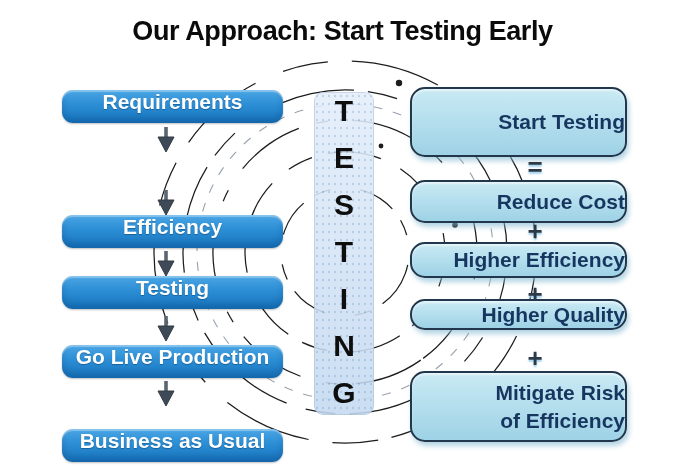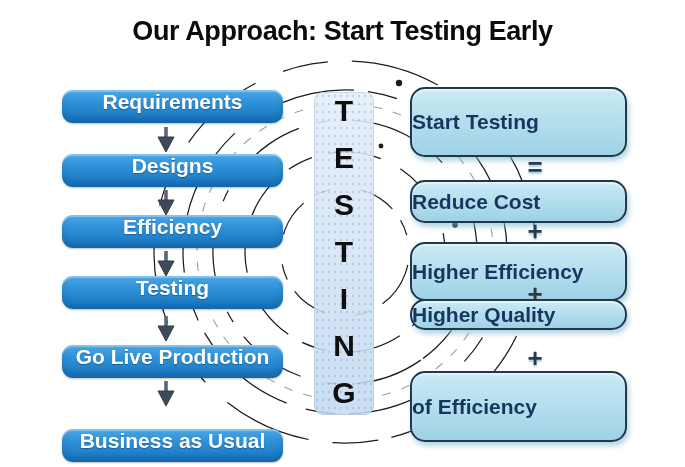--- a/index.html
+++ b/index.html
@@ -45,21 +45,21 @@
   .panel .letters{
     position:relative;z-index:1;height:100%;padding:3px 0 6px;box-sizing:border-box;
     display:flex;flex-direction:column;justify-content:space-between;align-items:center;
   }
   .panel .letter{
     font-size:30px;line-height:32px;font-weight:700;color:var(--panel_letter);
   }
 
   .benefit{
     position:absolute;left:410px;width:217px;z-index:2;box-sizing:border-box;
-    display:flex;flex-direction:column;align-items:flex-start;justify-content:center;
+    display:flex;flex-direction:column;align-items:flex-end;justify-content:center;
     border-radius:15px;border:2px solid var(--benefit_border);
     background:linear-gradient(180deg,var(--benefit_top) 0%,var(--benefit_bottom) 100%);
     box-shadow:inset 0 2px 2px rgba(255,255,255,.55), 2px 4px 5px rgba(130,185,210,.6);
   }
   .benefit span{
     color:var(--benefit_text);font-size:21px;line-height:28px;font-weight:700;
     text-align:center;white-space:nowrap;
   }
   .op{
     position:absolute;left:513px;width:44px;z-index:2;text-align:center;
@@ -83,23 +83,20 @@
     </g>
     <circle class="dot" cx="399" cy="83" r="3.2"></circle>
     <circle class="dot" cx="381" cy="146" r="2.4"></circle>
     <circle class="dot" cx="455" cy="225" r="2.8"></circle>
   </svg>
 
   <div class="title">Our Approach: Start Testing Early</div>
 
   <div class="process" style="top:90px">
     <span>Requirements</span>
-    </div>
-  <div class="process" style="top:154px">
-    <span>Designs</span>
     </div>
   <div class="process" style="top:215px">
     <span>Efficiency</span>
     </div>
   <div class="process" style="top:276px">
     <span>Testing</span>
     </div>
   <div class="process" style="top:345px">
     <span>Go Live Production</span>
     </div>
@@ -143,27 +140,28 @@
   <div class="benefit" style="top:87px;height:70px">
     <span>Start Testing</span>
   </div>
   <div class="op" style="top:155px">=</div>
 
   <div class="benefit" style="top:180px;height:43px">
     <span>Reduce Cost</span>
   </div>
   <div class="op" style="top:219px">+</div>
 
-  <div class="benefit" style="top:242px;height:59px">
+  <div class="benefit" style="top:242px;height:36px">
     <span>Higher Efficiency</span>
   </div>
   <div class="op" style="top:282px">+</div>
 
   <div class="benefit" style="top:299px;height:31px">
     <span>Higher Quality</span>
   </div>
   <div class="op" style="top:346px">+</div>
 
   <div class="benefit" style="top:371px;height:71px">
+    <span>Mitigate Risk</span>
     <span>of Efficiency</span>
   </div>
 
 </div>
 
 </body></html>

